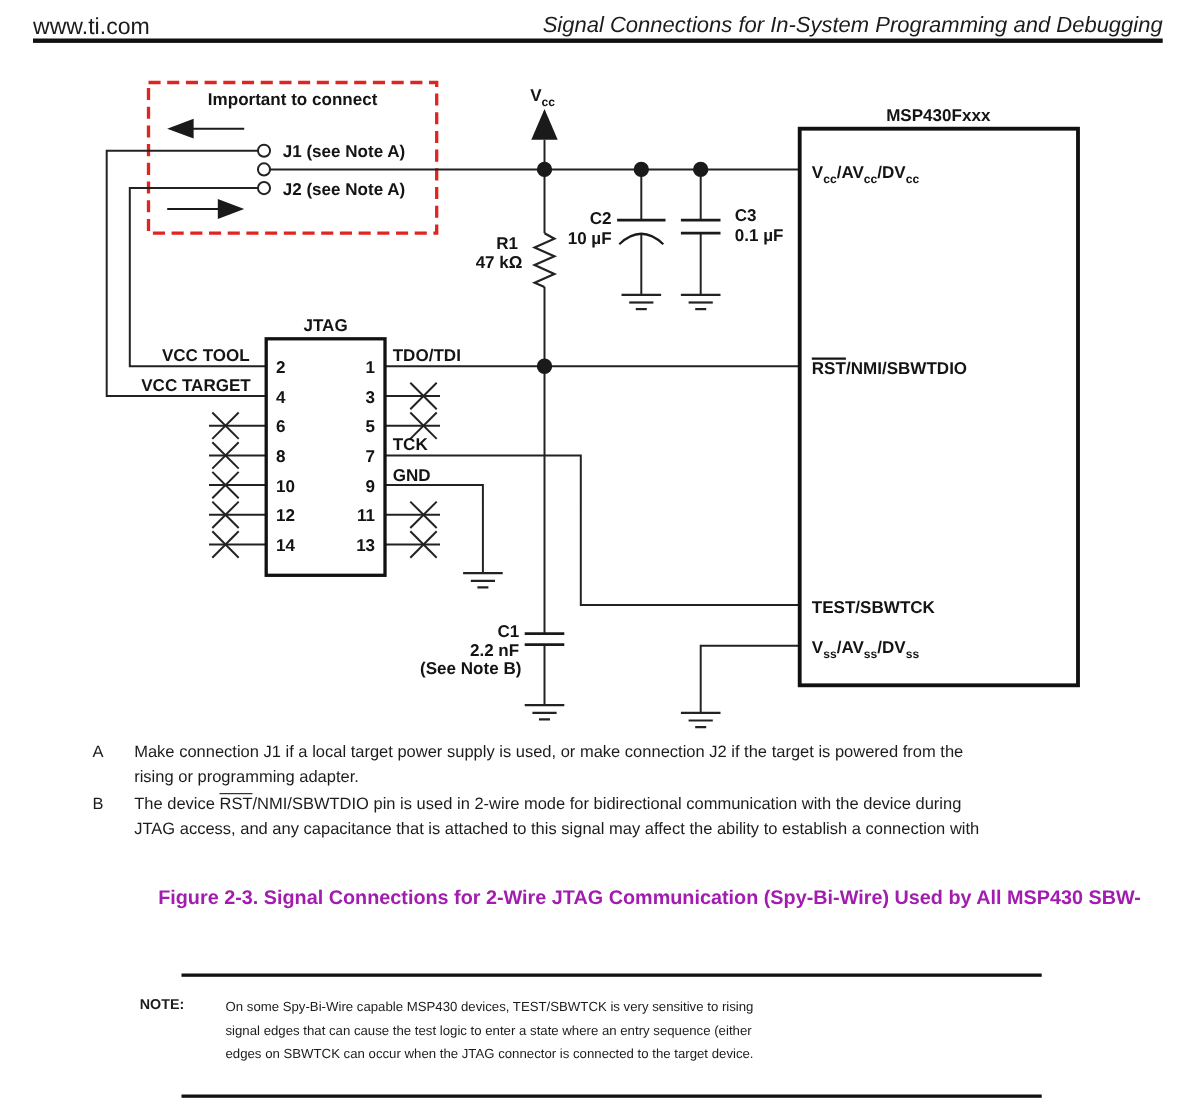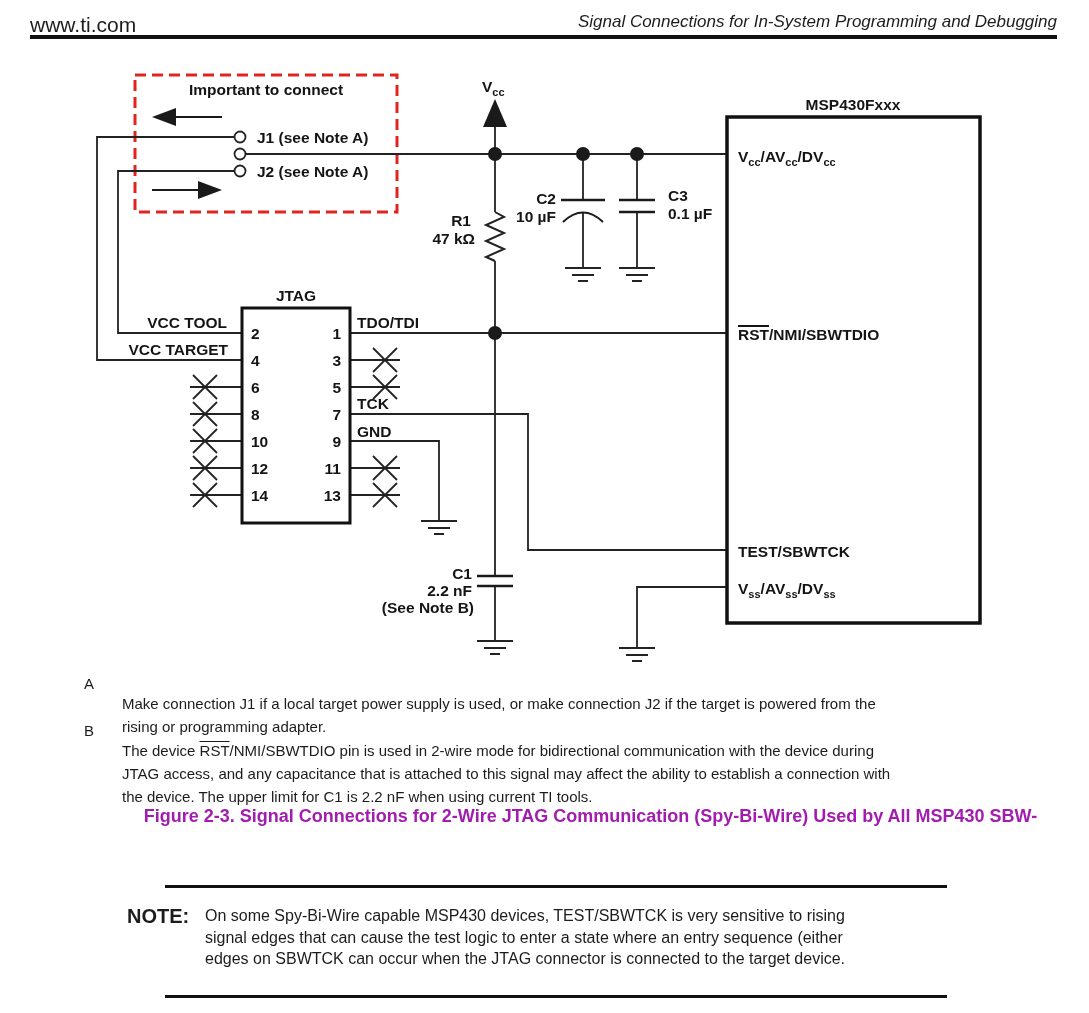--- a/index.html
+++ b/index.html
@@ -1,37 +1,37 @@
 <!DOCTYPE html>
 <html><head>
 <meta charset="utf-8">
 <style>
   html,body{margin:0;padding:0;background:#fff;}
   #page{position:relative;width:1089px;height:1013px;background:#fff;
         font-family:"Liberation Sans",sans-serif;color:#1c1c1c;overflow:hidden;}
   
   .hdr-site{position:absolute;left:30px;top:13px;font-size:21px;}
-  .hdr-title{position:absolute;right:32px;top:12px;font-size:17px;font-style:italic;}
+  .hdr-title{position:absolute;right:32px;top:12px;font-size:20px;font-style:italic;}
   .hdr-rule{position:absolute;left:30px;top:35px;width:1027px;height:4px;background:#111;}
   
   #schematic{position:absolute;left:0;top:0;}
   .t{font-family:"Liberation Sans",sans-serif;font-weight:bold;font-size:15.5px;fill:#141414;}
   .ts{font-size:11px;}
   
   .fnote{position:absolute;left:84px;display:flex;font-size:15px;line-height:23px;color:#1c1c1c;}
   .fnote-label{width:38px;flex:none;}
-  .fnote-text{width:900px;margin-top:20px;}
+  .fnote-text{width:900px;}
   .ov{text-decoration:overline;}
   
   .caption{position:absolute;left:0;top:806px;width:100%;text-align:center;
            font-weight:bold;font-size:18px;line-height:20.5px;color:#a21caf;padding-left:46px;}
   
   .nb-rule{position:absolute;left:165px;width:782px;height:3px;background:#111;}
-  .nb-label{position:absolute;left:127px;top:905px;font-weight:bold;font-size:20px;}
-  .nb-text{position:absolute;left:205px;top:905px;width:748px;font-size:16px;line-height:21.5px;}
+  .nb-label{position:absolute;left:127px;top:905px;font-weight:bold;font-size:13px;}
+  .nb-text{position:absolute;left:205px;top:905px;width:748px;font-size:12px;line-height:21.5px;}
 </style>
 </head>
 <body>
 
 <div id="page">
 
   <div class="hdr-site">www.ti.com</div>
   <div class="hdr-title">Signal Connections for In-System Programming and Debugging</div>
   <div class="hdr-rule"></div>
 
@@ -223,21 +223,20 @@
       <div>Make connection J1 if a local target power supply is used, or make connection J2 if the target is powered from the</div>
       <div>rising or programming adapter.</div>
     </div>
   </div>
 
   <div class="fnote" style="top:719px">
     <span class="fnote-label">B</span>
     <div class="fnote-text">
       <div><span>The device </span><span class="ov">RST</span><span>/NMI/SBWTDIO pin is used in 2-wire mode for bidirectional communication with the device during</span></div>
       <div>JTAG access, and any capacitance that is attached to this signal may affect the ability to establish a connection with</div>
-      <div>the device. The upper limit for C1 is 2.2 nF when using current TI tools.</div>
     </div>
   </div>
 
   <div class="caption">
     <div>Figure 2-3. Signal Connections for 2-Wire JTAG Communication (Spy-Bi-Wire) Used by All MSP430 SBW-</div>
   </div>
 
   <div class="nb-rule" style="top:885px"></div>
   <div class="nb-label">NOTE:</div>
   <div class="nb-text">

